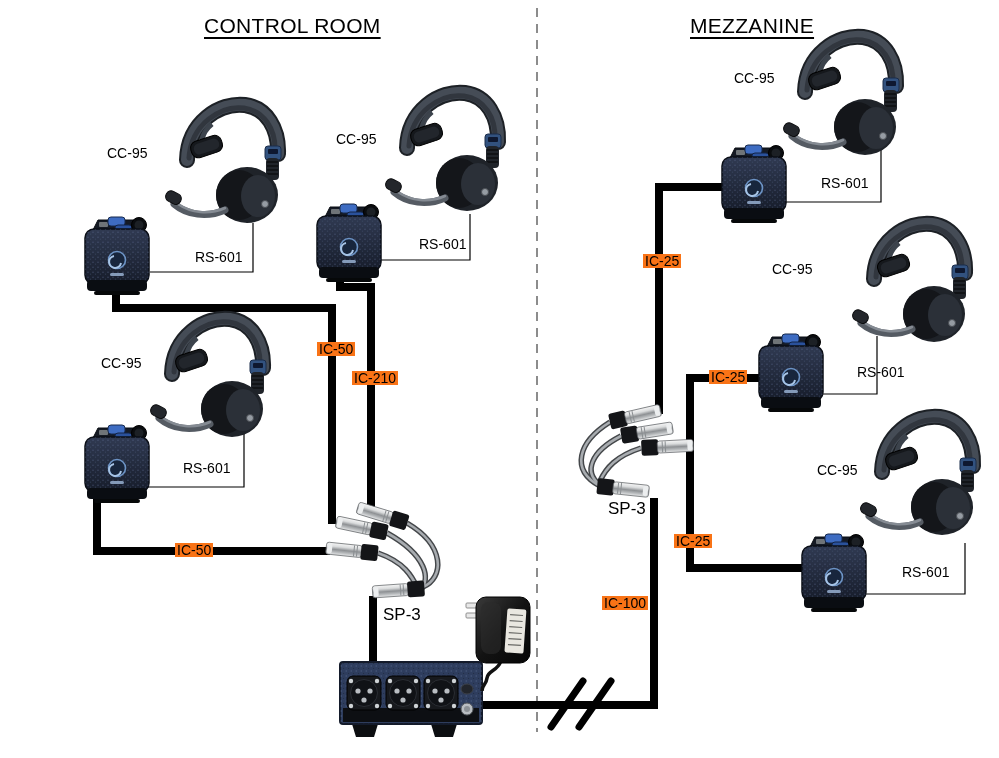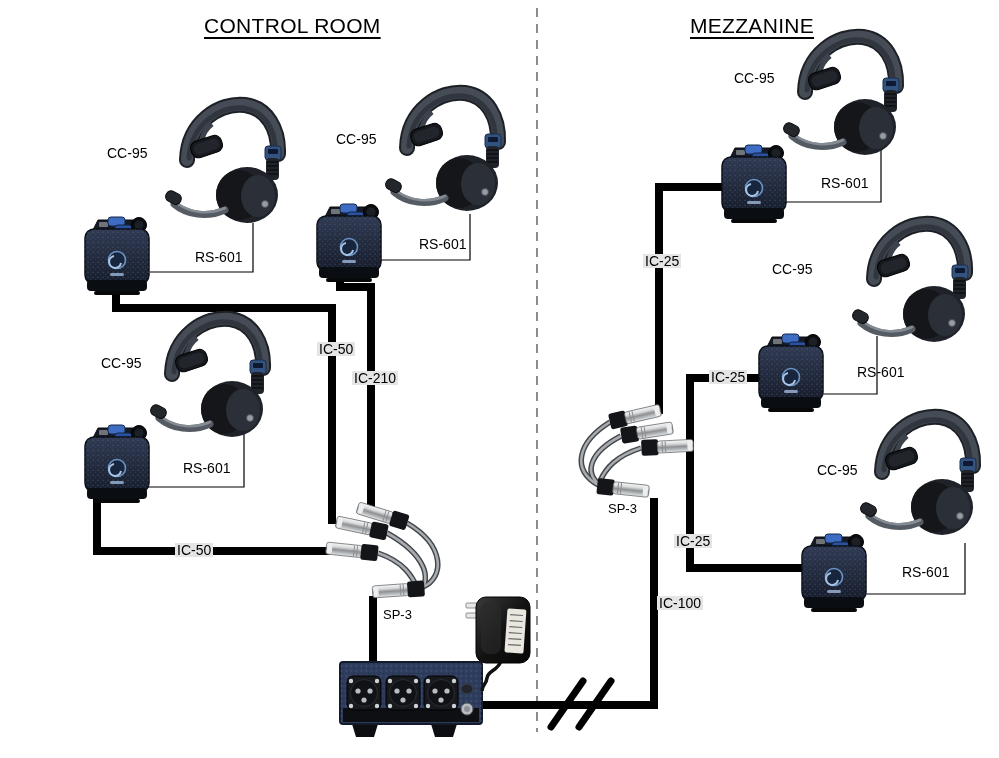--- a/index.html
+++ b/index.html
@@ -6,22 +6,22 @@
   .stage{
     position:relative;width:999px;height:758px;background:#ffffff;
     font-family:"Liberation Sans",sans-serif;overflow:hidden;color:#000;
   }
   .stage svg{position:absolute;left:0;top:0;}
   .title{
     position:absolute;font-size:21px;letter-spacing:.3px;
     text-decoration:underline;text-underline-offset:4px;white-space:nowrap;margin-top:8px;
   }
   .lbl{position:absolute;font-size:14px;line-height:14px;white-space:nowrap;}
-  .on-cable{background:#e5e5e5;padding:0 2px;}
-  .sp3{font-size:13px;}
+  .on-cable{background:#f97316;padding:0 2px;}
+  .sp3{font-size:17px;}
 </style>
 </head>
 <body>
 
 <div class="stage">
 
   <svg width="999" height="758" viewBox="0 0 999 758">
     <defs>
       <linearGradient id="gSilver" x1="0" y1="0" x2="0" y2="1">
         <stop offset="0" stop-color="#f7f7f7"></stop>
@@ -247,18 +247,18 @@
   <div class="lbl" style="left:821px;top:176px">RS-601</div>
   <div class="lbl" style="left:857px;top:365px">RS-601</div>
   <div class="lbl" style="left:902px;top:565px">RS-601</div>
 
   <div class="lbl on-cable" style="left:317px;top:342px">IC-50</div>
   <div class="lbl on-cable" style="left:352px;top:371px">IC-210</div>
   <div class="lbl on-cable" style="left:175px;top:543px">IC-50</div>
   <div class="lbl on-cable" style="left:643px;top:254px">IC-25</div>
   <div class="lbl on-cable" style="left:709px;top:370px">IC-25</div>
   <div class="lbl on-cable" style="left:674px;top:534px">IC-25</div>
-  <div class="lbl on-cable" style="left:657px;top:596px">IC-100</div>
+  <div class="lbl on-cable" style="left:602px;top:596px">IC-100</div>
 
   <div class="lbl sp3" style="left:383px;top:608px">SP-3</div>
   <div class="lbl sp3" style="left:608px;top:502px">SP-3</div>
 
 </div>
 
 </body></html>

